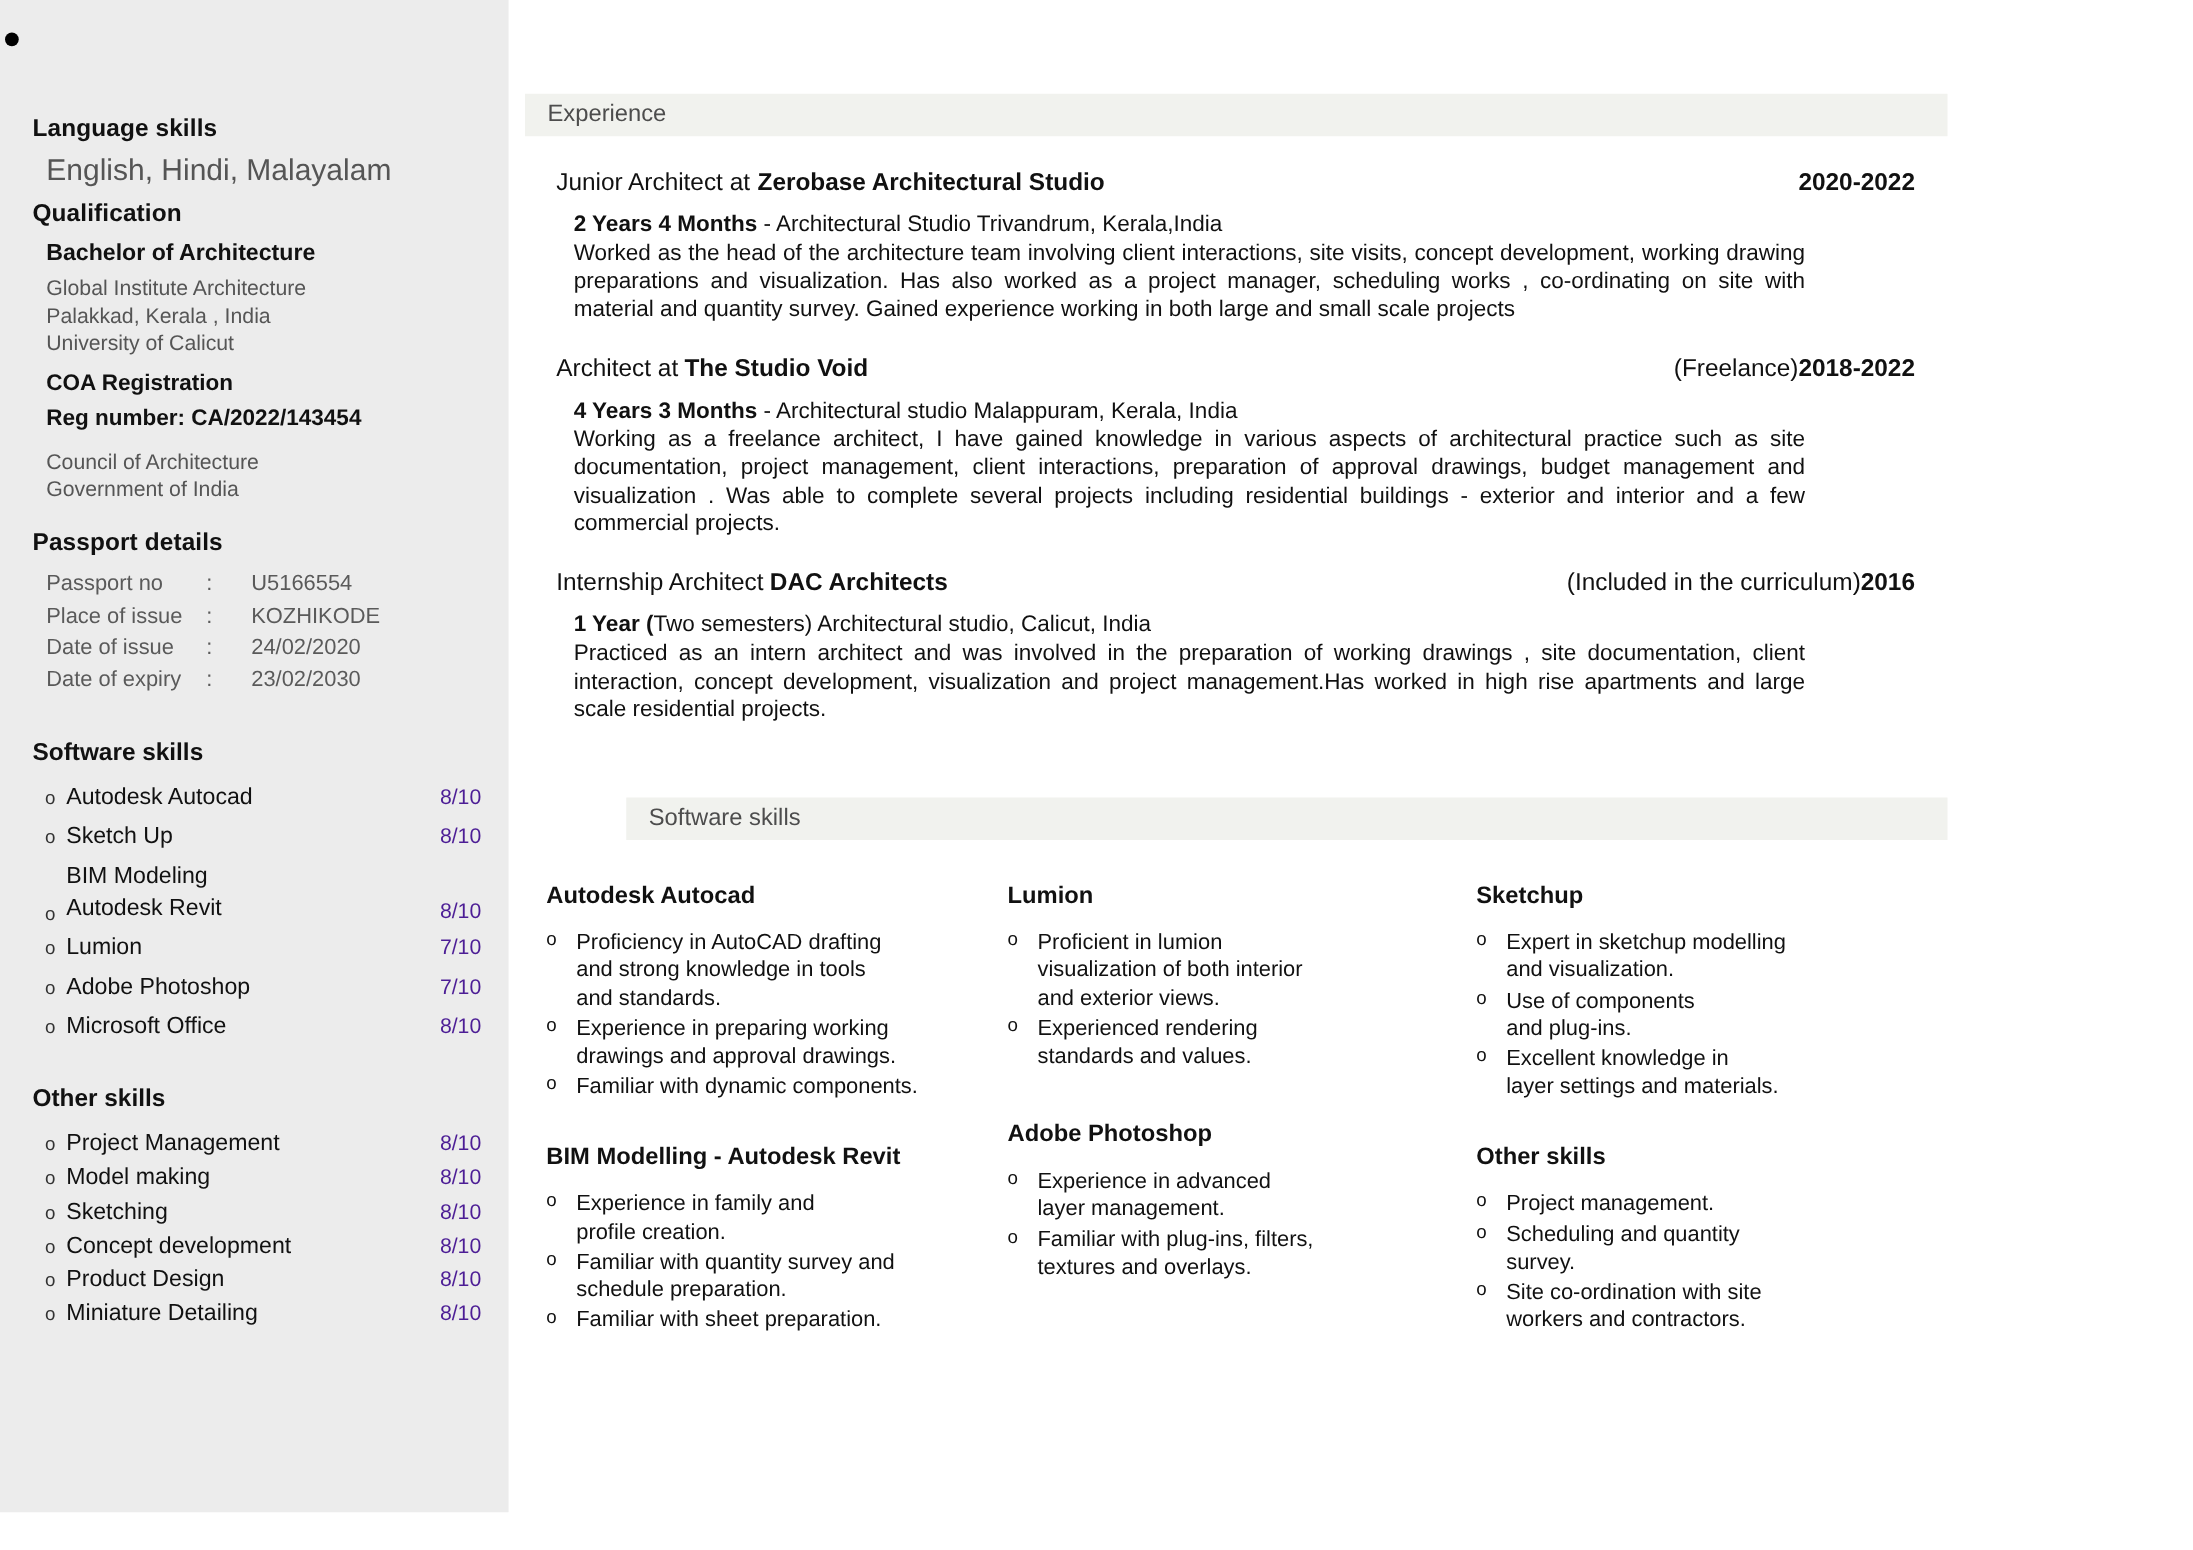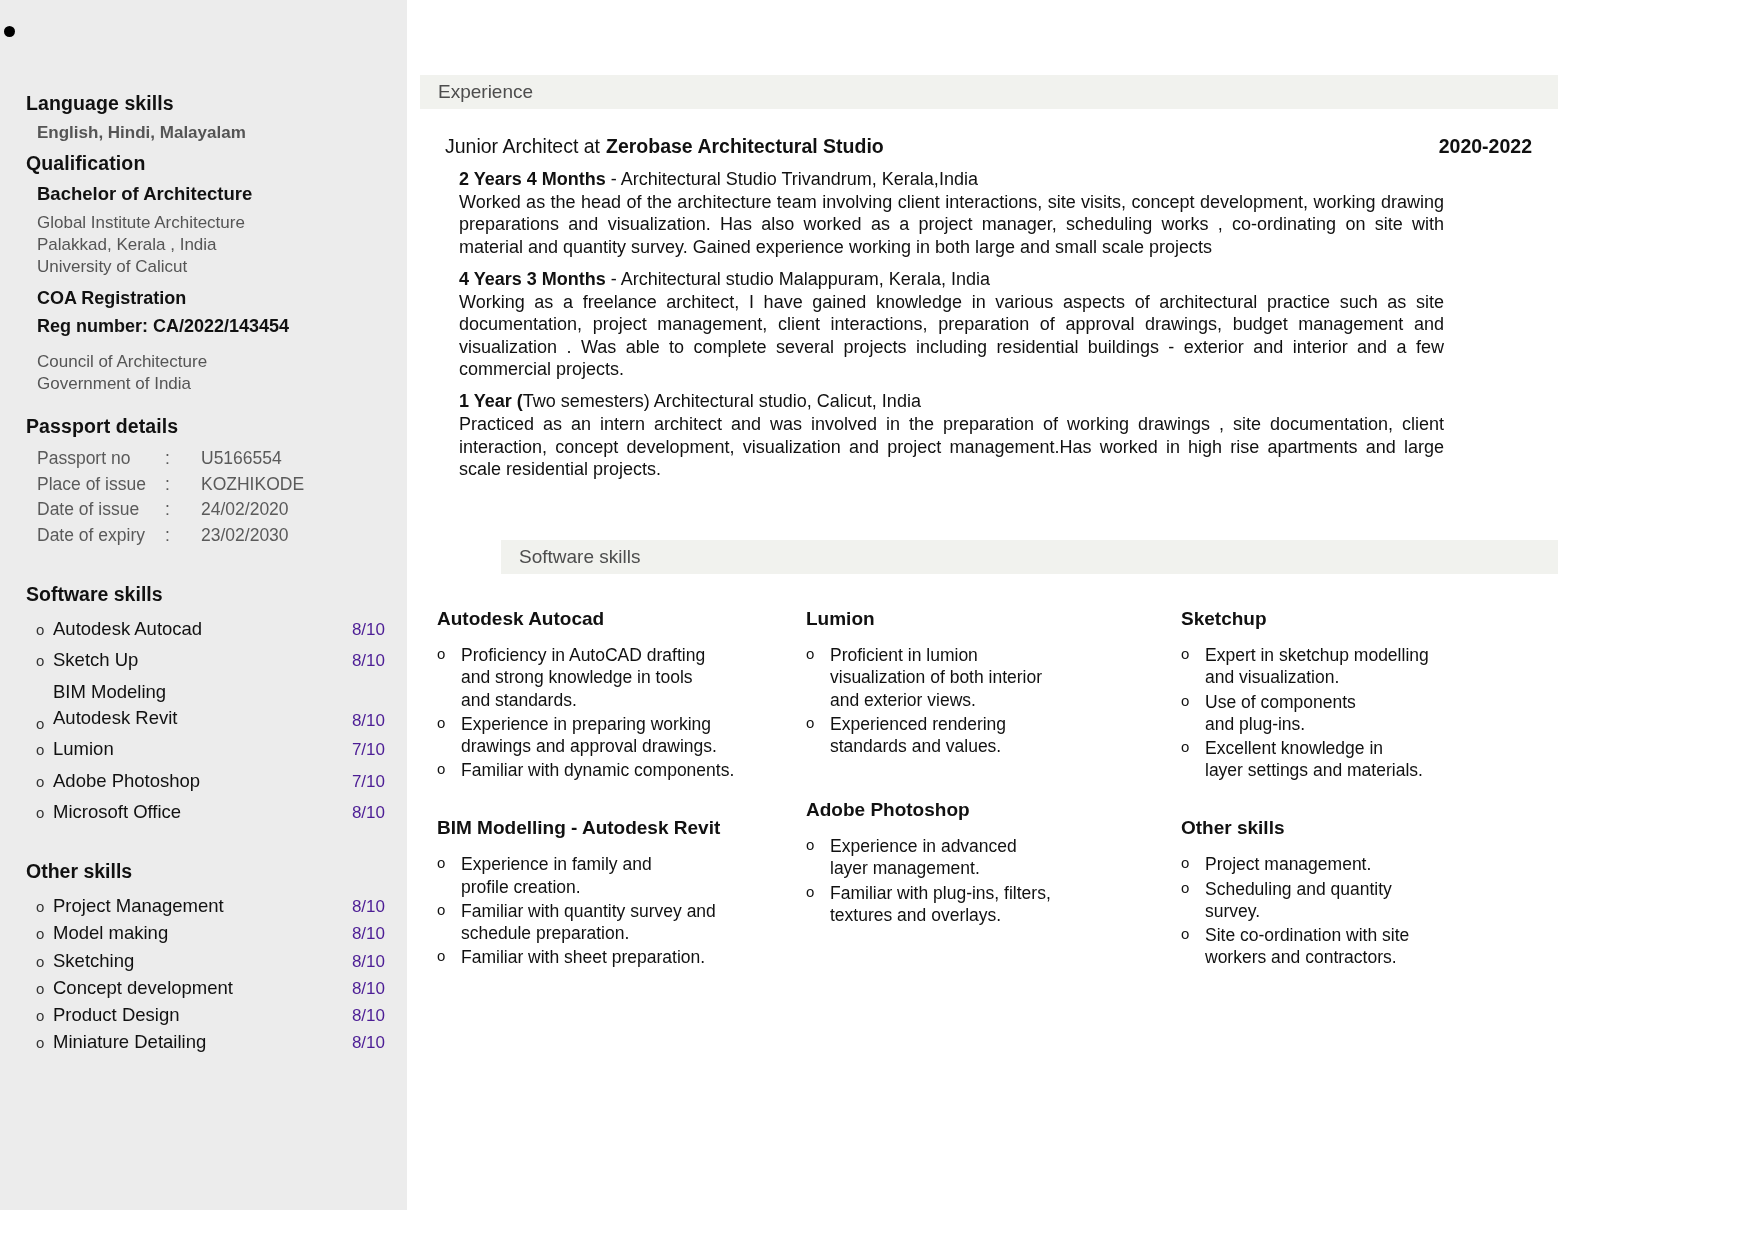--- a/index.html
+++ b/index.html
@@ -27,21 +27,21 @@
     position:absolute;left:4px;top:26px;
     width:11px;height:11px;border-radius:50%;
     background:#000;
   }
   .sb-inner{padding:92px 22px 0 26px;}
   .sb-h{
     font-size:19.5px;font-weight:bold;color:#111;
     margin:0 0 8px 0;letter-spacing:.1px;
   }
   .sb-sub{
-    font-size:17px;color:#555;margin:0 0 9px 11px;font-weight:700;
+    font-size:24px;color:#555;margin:0 0 9px 11px;font-weight:400;
   }
   .sb-strong{
     font-size:18.5px;color:#111;font-weight:bold;margin:0 0 7px 11px;
   }
   .sb-lines{font-size:17px;color:#555;line-height:1.28;margin:0 0 10px 11px;}
   .sb-lines div{white-space:pre;}
   .sb-block-tight{margin:0 0 4px 11px;font-size:18px;font-weight:bold;color:#111;line-height:1.33;}
 
   .pp-table{margin:8px 0 0 11px;font-size:17.5px;color:#5a5a5a;}
   .pp-row{display:flex;align-items:baseline;line-height:1.48;}
@@ -249,27 +249,39 @@
           </div>
           <div class="exp-date"><span class="note"></span><span>2020-2022</span></div>
         </div>
         <div class="exp-body">
           <div class="exp-meta"><b>2 Years 4 Months</b><span> - Architectural Studio Trivandrum, Kerala,India</span></div>
           <div class="exp-desc">Worked as the head of the architecture team involving client interactions, site visits, concept development, working drawing preparations and visualization. Has also worked  as  a  project manager, scheduling  works , co-ordinating on site with material and quantity survey. Gained experience working in both large and small scale projects</div>
         </div>
       </article>
 
       <article>
+        <div class="exp-head">
+          <div>
+            <span class="exp-role">Architect at</span><span class="exp-company nogap">The Studio Void</span>
+          </div>
+          <div class="exp-date"><span class="note">(Freelance)</span><span>2018-2022</span></div>
+        </div>
         <div class="exp-body">
           <div class="exp-meta"><b>4 Years  3 Months</b><span> - Architectural studio Malappuram, Kerala, India</span></div>
           <div class="exp-desc">Working as a freelance architect, I have gained knowledge in various aspects of architectural practice such as site documentation, project management, client interactions, preparation of approval drawings, budget management and visualization . Was able to complete several projects including residential buildings - exterior and interior and a few commercial projects.</div>
         </div>
       </article>
 
       <article>
+        <div class="exp-head">
+          <div>
+            <span class="exp-role">Internship Architect</span><span class="exp-company nogap">DAC Architects</span>
+          </div>
+          <div class="exp-date"><span class="note">(Included in the curriculum)</span><span>2016</span></div>
+        </div>
         <div class="exp-body">
           <div class="exp-meta"><b>1 Year (</b><span>Two semesters)  Architectural  studio, Calicut, India</span></div>
           <div class="exp-desc">Practiced as an intern architect and was involved in the preparation of working drawings , site documentation, client interaction, concept development, visualization and project management.Has worked in high rise apartments and large scale residential projects.</div>
         </div>
       </article>
 
     </section>
 
     <div style="height:60px;"></div>
 

